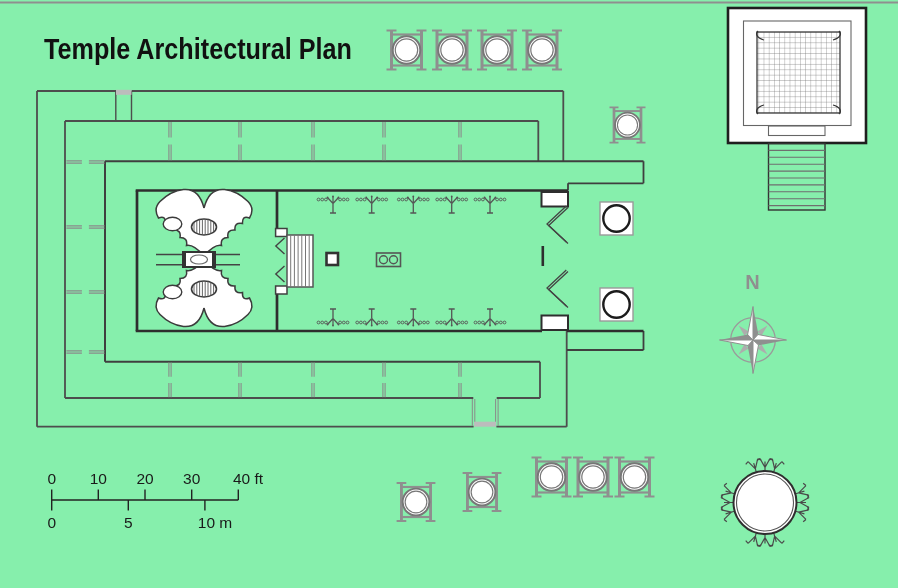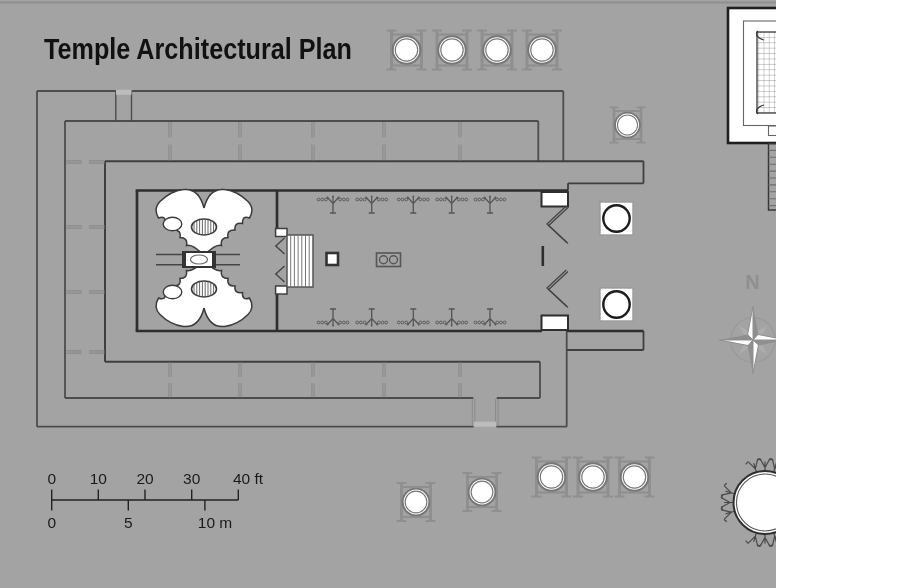--- a/index.html
+++ b/index.html
@@ -1,16 +1,16 @@
 <!DOCTYPE html>
 <html><head>
 <meta charset="utf-8">
 <style>
   html,body{margin:0;padding:0;background:#ffffff;}
-  .stage{position:relative;width:776px;height:588px;background:#a3a3a3;overflow:hidden;
+  .stage{position:relative;width:898px;height:588px;background:#86efac;overflow:hidden;
          font-family:"Liberation Sans",sans-serif;text-align:right;}
   svg{display:block;}
   text{font-family:"Liberation Sans",sans-serif;}
   .title-text{font-weight:700;fill:#111111;}
   .scale-text{font-size:15.5px;fill:#1a1a1a;}
   .north-text{font-size:20px;font-weight:700;fill:#8f8f8f;}
 </style>
 </head>
 <body>
 

